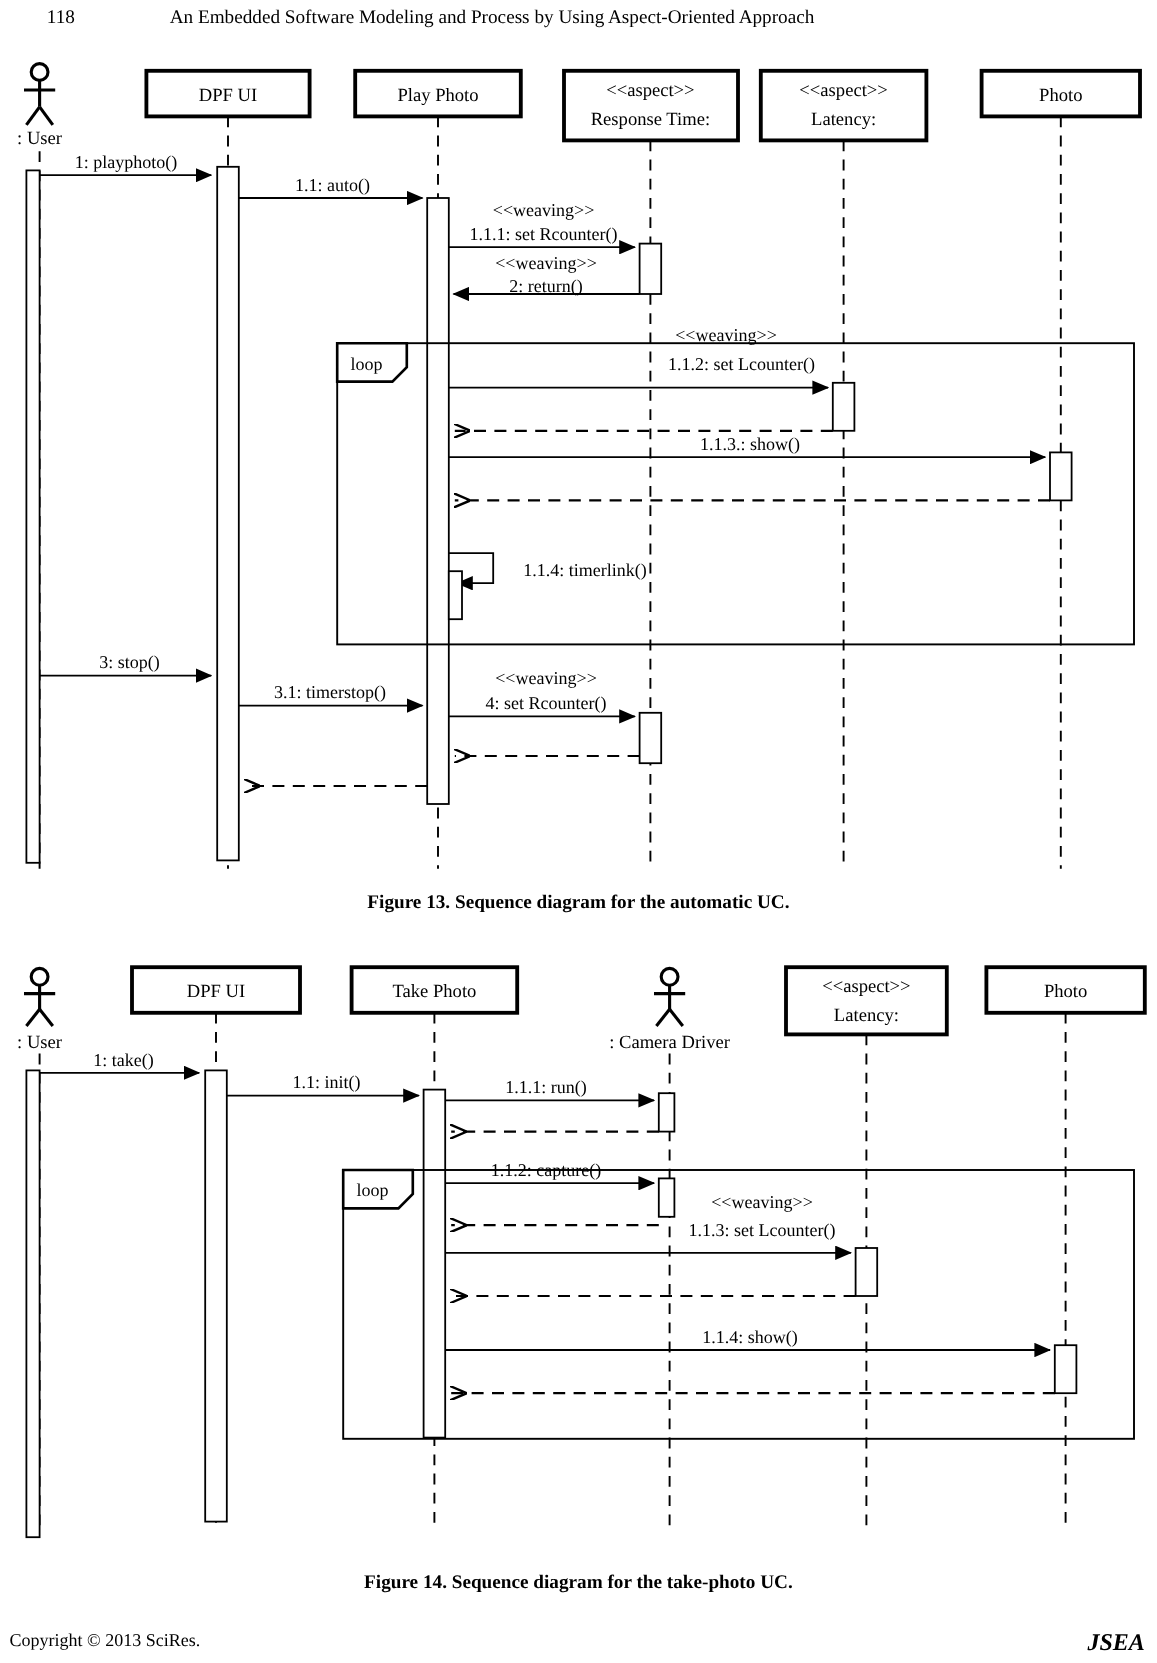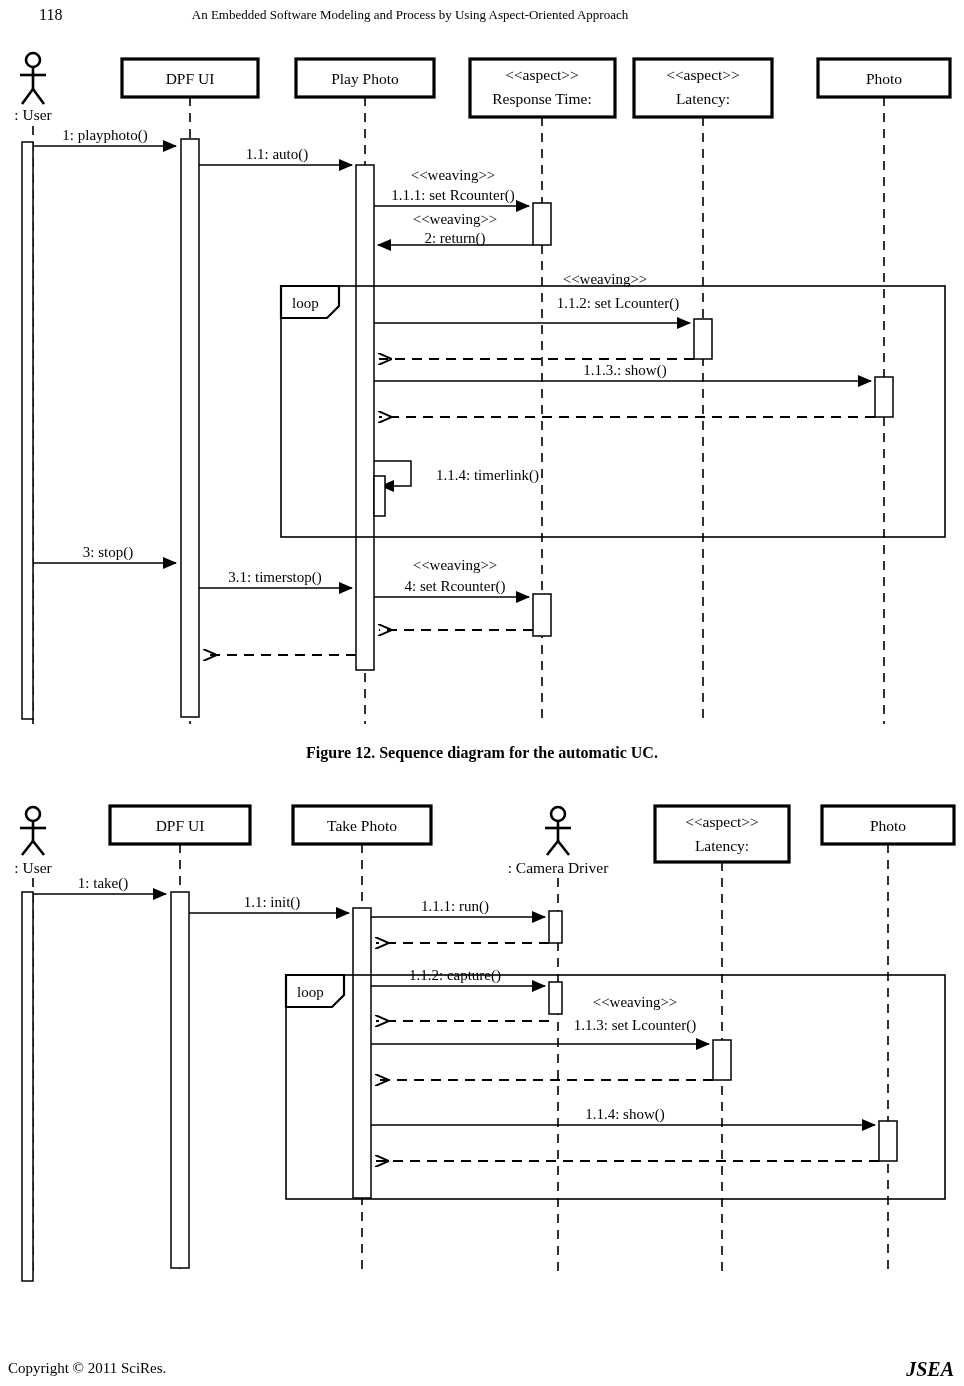--- a/index.html
+++ b/index.html
@@ -34,21 +34,21 @@
     left: 8px; top: 0;
     font-size: 16px;
     line-height: 22px;
     margin-left: 31px;
   }
   .runhead .title {
     position: absolute;
     left: 0; top: 0;
     width: 820px;
     text-align: center;
-    font-size: 13px;
+    font-size: 16px;
     line-height: 22px;
   }
 
   
   .caption {
     position: absolute;
     left: 0;
     width: 964px;
     text-align: center;
     font-weight: bold;
@@ -238,21 +238,21 @@
     <g>
       <line class="retline" x1="533" y1="596" x2="379" y2="596" marker-end="url(#openArrow)"></line>
     </g>
 
     <g>
       <line class="retline" x1="356" y1="621" x2="204" y2="621" marker-end="url(#openArrow)"></line>
     </g>
   </svg>
   </div>
 
-  <div class="caption" style="top:744px;">Figure 12. Sequence diagram for the automatic UC.</div>
+  <div class="caption" style="top:744px;">Figure 13. Sequence diagram for the automatic UC.</div>
 
   <div class="diagram" style="top:796px;">
   <svg width="964" height="490" viewBox="0 0 964 490" xmlns="http://www.w3.org/2000/svg">
     <defs>
       <marker id="solidArrow2" markerWidth="14" markerHeight="12" refX="13" refY="6" orient="auto" markerUnits="userSpaceOnUse">
         <path d="M0,0 L14,6 L0,12 z" fill="#000"></path>
       </marker>
       <marker id="openArrow2" markerWidth="14" markerHeight="12" refX="13" refY="6" orient="auto" markerUnits="userSpaceOnUse">
         <path d="M14,0 L0,6 L14,12" fill="none" stroke="#000" stroke-width="2"></path>
       </marker>
@@ -358,17 +358,18 @@
       <line class="callline" x1="371" y1="329" x2="875" y2="329" marker-end="url(#solidArrow2)"></line>
       <text x="625" y="323" text-anchor="middle" class="msg">1.1.4: show()</text>
     </g>
 
     <g>
       <line class="retline" x1="879" y1="365" x2="376" y2="365" marker-end="url(#openArrow2)"></line>
     </g>
   </svg>
   </div>
 
-
-  <div class="footer-left" style="top:1360px;">Copyright © 2011 SciRes.</div>
+  <div class="caption" style="top:1310px;">Figure 14. Sequence diagram for the take-photo UC.</div>
+
+  <div class="footer-left" style="top:1360px;">Copyright © 2013 SciRes.</div>
   <div class="footer-right" style="top:1358px;">JSEA</div>
 
 </div>
 
 </body></html>

